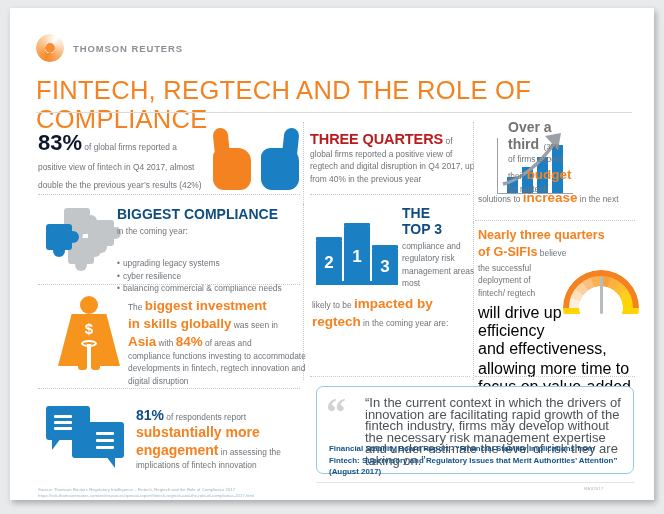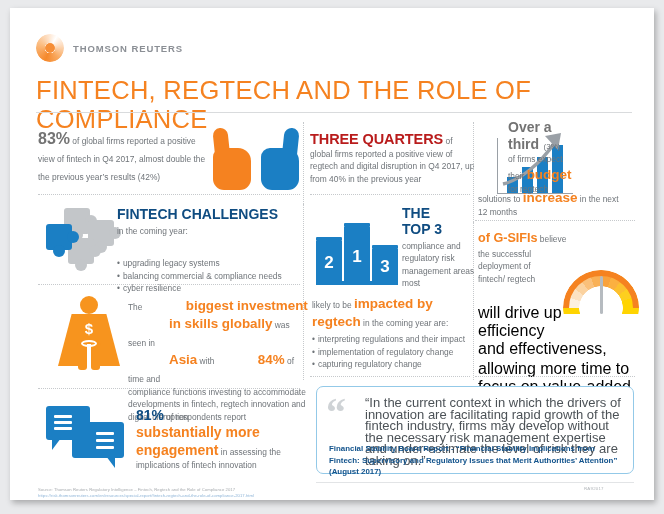--- a/index.html
+++ b/index.html
@@ -36,21 +36,21 @@
     font-size:25.5px;letter-spacing:.3px;color:#f58220;font-weight:normal;
   }
   .title-rule{position:absolute;left:26px;top:104px;width:596px;height:1px;background:#d9dbdd;}
   .cell{position:absolute;}
   .body-txt{font-size:8.4px;line-height:12.3px;color:#6f7479;}
   .vdot{position:absolute;border-left:1px dotted #c6c9cc;}
   .hdot{position:absolute;border-top:1px dotted #c6c9cc;}
 
   
   #c-83{left:28px;top:122px;width:168px;}
-  #c-83 .big{font-size:16px;font-weight:bold;color:#737373;}
+  #c-83 .big{font-size:22px;font-weight:bold;color:#0f172a;}
   #c-quarters{left:300px;top:122px;width:172px;}
   #c-quarters .head{font-size:14.5px;font-weight:bold;color:#b91c1c;letter-spacing:-.1px;}
   #c-third{left:498px;top:112px;width:128px;}
   #c-third .h1{font-size:14px;font-weight:bold;color:#737373;line-height:15px;}
   #c-third .pct{font-size:8px;font-weight:normal;color:#6f7479;}
   #c-third .budget{font-size:13.5px;font-weight:bold;color:#f58220;}
 
   
   .thumbs{position:absolute;left:203px;top:120px;width:88px;height:66px;}
   .thumb{position:absolute;width:38px;height:62px;}
@@ -109,21 +109,21 @@
     -webkit-mask:radial-gradient(circle at 50% 50%, rgba(0,0,0,0) 0 40%, #000 41% 100%);
             mask:radial-gradient(circle at 50% 50%, rgba(0,0,0,0) 0 40%, #000 41% 100%);}
   .gauge .rim{position:absolute;left:0;top:0;width:76px;height:76px;border-radius:50%;
     border:6px solid #f58220;box-sizing:border-box;
     -webkit-mask:linear-gradient(#000 0 50%, rgba(0,0,0,0) 50% 100%);
             mask:linear-gradient(#000 0 50%, rgba(0,0,0,0) 50% 100%);}
   .gauge .needle{position:absolute;left:37px;top:6px;width:2.5px;height:38px;background:#b6bbc0;border-radius:2px;}
 
   
   #c-skills{left:118px;top:288px;width:180px;}
-  #c-skills .o-big{font-size:13.4px;font-weight:bold;color:#f58220;line-height:15.5px;margin-left:41px;}
+  #c-skills .o-big{font-size:13.4px;font-weight:bold;color:#f58220;line-height:15.5px;}
   #c-skills .sm{font-size:8.4px;line-height:12.4px;color:#6f7479;}
   .hero{position:absolute;left:48px;top:288px;width:62px;height:74px;}
   .hero .head{position:absolute;left:22px;top:0;width:18px;height:18px;border-radius:50%;background:#f7941e;}
   .hero .cape{position:absolute;left:0;top:18px;width:62px;height:52px;background:#f7941e;
     clip-path:polygon(22% 0%,78% 0%,100% 100%,0% 100%);}
   .hero .body{position:absolute;left:19px;top:20px;width:24px;height:32px;background:#f7941e;border-radius:5px;}
   .hero .legL,.hero .legR{position:absolute;top:48px;width:9px;height:26px;background:#f7941e;border-radius:0 0 3px 3px;}
   .hero .legL{left:20px;} .hero .legR{left:33px;}
   .hero .gap{position:absolute;left:29px;top:48px;width:4px;height:26px;background:#fff;}
   .hero .dollar{position:absolute;left:19px;top:22px;width:24px;height:22px;color:#fff;font-weight:bold;font-size:15px;text-align:center;line-height:22px;}
@@ -204,43 +204,42 @@
   <div class="cell" id="c-third">
     <div class="h1">Over a</div>
     <div><span class="h1">third</span>
       <span class="pct">(3%)</span></div>
     <div class="body-txt">of firms expect</div>
     <div><span class="body-txt">their </span><span class="budget">budget</span></div>
     <div class="body-txt">for regtech</div>
   </div>
   <div class="cell" style="left:468px;top:180px;width:172px;">
     <span class="body-txt">solutions to </span><span style="font-size:13.5px;font-weight:bold;color:#f58220;">increase</span><span class="body-txt"> in the next</span>
-    <div class="body-txt">12 months</div>
   </div>
 
   <div class="hdot" style="left:28px;top:186px;width:262px;"></div>
   <div class="hdot" style="left:300px;top:186px;width:160px;"></div>
   <div class="vdot" style="left:293px;top:114px;height:162px;"></div>
   <div class="vdot" style="left:463px;top:114px;height:100px;"></div>
   <div class="hdot" style="left:465px;top:212px;width:160px;"></div>
 
   <div class="puzzle">
     <div class="pp" style="left:20px;top:0;background:#c3c6c9;"></div>
     <div class="pp" style="left:44px;top:12px;background:#c3c6c9;"></div>
     <div class="pp" style="left:24px;top:30px;background:#c3c6c9;"></div>
     <div class="pp" style="left:2px;top:16px;background:#1b7fc4;"></div>
   </div>
 
   <div class="cell" id="c-challenges">
-    <div class="head">FINTECH CHALLENGES</div>
+    <div class="head">BIGGEST COMPLIANCE</div>
     <div class="body-txt" style="margin-top:3px;">in the coming year:</div>
     <ul>
       <li>upgrading legacy systems</li>
+      <li>cyber resilience</li>
       <li>balancing commercial &amp; compliance needs</li>
-      <li>cyber resilience</li>
     </ul>
   </div>
 
   <div class="podium">
     <div class="cap" style="left:0;bottom:44px;width:26px;"></div>
     <div class="blk" style="left:0;width:26px;height:40px;line-height:44px;">2</div>
     <div class="cap" style="left:28px;bottom:58px;width:26px;"></div>
     <div class="blk" style="left:28px;width:26px;height:54px;line-height:60px;">1</div>
     <div class="cap" style="left:56px;bottom:36px;width:26px;"></div>
     <div class="blk" style="left:56px;width:26px;height:32px;line-height:36px;">3</div>
@@ -249,28 +248,24 @@
 
   <div class="cell" id="c-top3">
     <div class="head">THE</div>
     <div class="head">TOP 3</div>
     <div class="sub">compliance and regulatory risk management areas most</div>
   </div>
 
   <div class="cell" id="c-impact">
     <span class="body-txt">likely to be </span><span class="big">impacted by</span>
     <div><span class="big">regtech</span><span class="body-txt"> in the coming year are:</span></div>
-    <ul>
-      <li>interpreting regulations and their impact</li>
-      <li>implementation of regulatory change</li>
-      <li>capturing regulatory change</li>
-    </ul>
   </div>
 
   <div class="cell" id="c-gsifi">
+    <div class="head">Nearly three quarters</div>
     <div><span class="head">of G-SIFIs</span><span class="sm"> believe</span></div>
     <div class="sm" style="width:68px;margin-top:2px;">the successful deployment of fintech/ regtech</div>
   </div>
 
   <div class="gauge">
     <div class="arcwrap">
         <div class="disc"></div>
         <div class="rim"></div>
       </div>
     <div class="needle"></div>
@@ -296,21 +291,21 @@
     <div class="legL"></div>
       <div class="legR"></div>
       <div class="gap"></div>
     <div class="dollar">$</div>
     <div class="belt"></div>
   </div>
 
   <div class="cell" id="c-skills">
     <div><span class="sm">The </span><span class="o-big">biggest investment</span></div>
     <div><span class="o-big">in skills globally</span><span class="sm"> was seen in</span></div>
-    <div><span class="o-big">Asia</span><span class="sm"> with </span><span class="o-big">84%</span><span class="sm"> of time and</span></div>
+    <div><span class="o-big">Asia</span><span class="sm"> with </span><span class="o-big">84%</span><span class="sm"> of areas and</span></div>
     <div class="sm">compliance functions investing to accommodate developments in fintech, regtech innovation and digital disruption</div>
   </div>
 
   <div class="hdot" style="left:28px;top:380px;width:262px;"></div>
 
   <div class="bubbles">
     <div class="bub" style="left:0;top:2px;width:44px;height:34px;">
       <div class="ln" style="left:8px;top:9px;width:18px;"></div>
       <div class="ln" style="left:8px;top:15px;width:18px;"></div>
       <div class="ln" style="left:8px;top:21px;width:18px;"></div>

